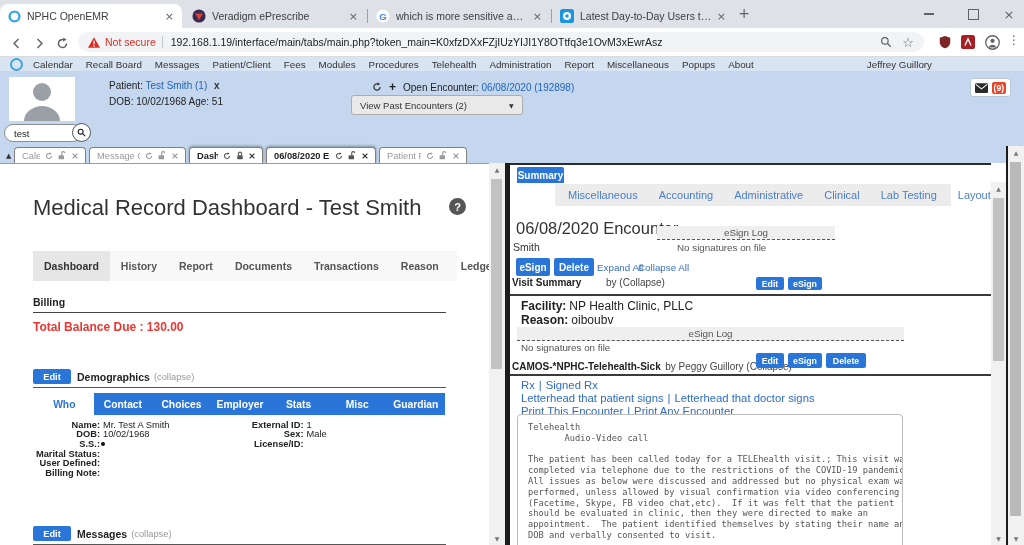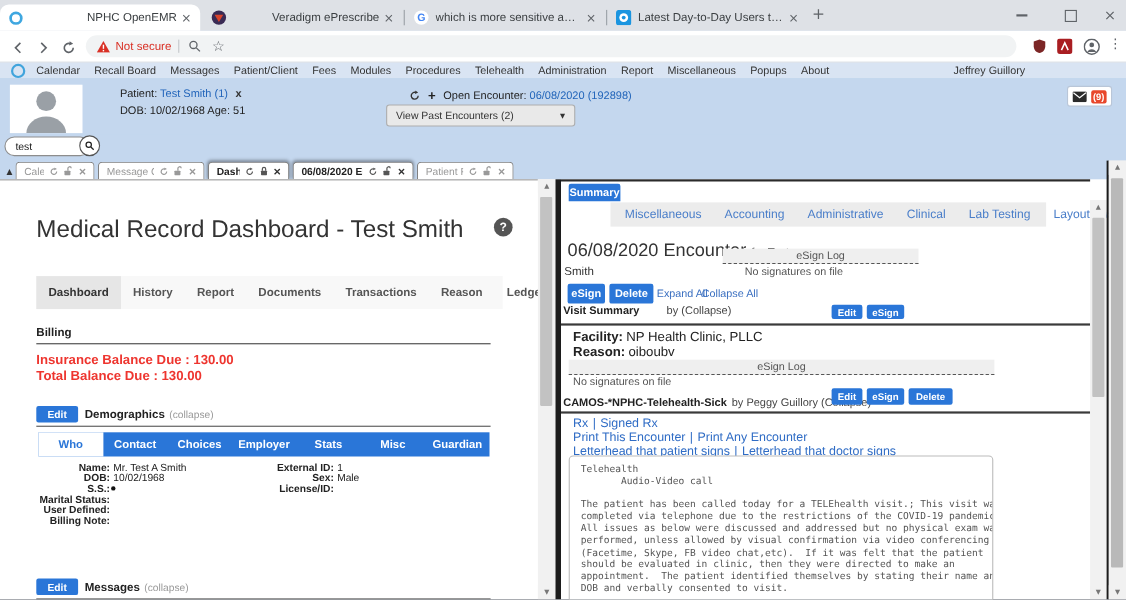--- a/index.html
+++ b/index.html
@@ -7,21 +7,21 @@
           font-family:"Liberation Sans",sans-serif;-webkit-font-smoothing:antialiased;}
   .abs{position:absolute;}
   .glyph{font-family:"DejaVu Sans",sans-serif;}
 
   
   .tabstrip{position:absolute;left:0;top:0;width:1024px;height:28px;background:#dee1e6;}
   .btab{position:absolute;top:4px;height:24px;width:182px;display:flex;align-items:center;
         padding:0 8px;box-sizing:border-box;font-size:10.5px;color:#3c4043;cursor:default;}
   .btab.active{background:#fff;border-radius:8px 8px 0 0;}
   .btab .fav{margin-right:6px;flex:0 0 auto;display:flex;}
-  .btab .t{white-space:nowrap;overflow:hidden;text-overflow:ellipsis;flex:1;text-align:right;}
+  .btab .t{white-space:nowrap;overflow:hidden;text-overflow:ellipsis;flex:1;}
   .btab .x{margin-left:4px;color:#5f6368;font-size:11px;flex:0 0 auto;}
   .tabsep{position:absolute;top:9px;width:1px;height:14px;background:#9aa0a6;}
   .newtab{position:absolute;left:736px;top:6px;width:16px;height:16px;text-align:center;
           line-height:15px;font-size:14px;color:#5f6368;}
   .winbtn{position:absolute;top:0;width:34px;height:28px;display:flex;align-items:center;justify-content:center;}
   .min-bar{width:10px;height:1.5px;background:#5f6368;}
   .max-box{width:9px;height:9px;border:1.2px solid #5f6368;}
   .close-x{font-size:13px;color:#5f6368;}
 
   .toolbar{position:absolute;left:0;top:28px;width:1024px;height:29px;background:#fff;border-bottom:1px solid #d8dce0;box-sizing:border-box;}
@@ -211,20 +211,21 @@
         </svg>
     </div>
     <div class="addressbar">
       <svg width="12" height="11" viewBox="0 0 16 14">
           <path d="M8 0L16 14H0z" fill="#d93025"></path>
           <rect x="7.2" y="4.5" width="1.7" height="5" fill="#fff"></rect>
           <rect x="7.2" y="10.8" width="1.7" height="1.8" fill="#fff"></rect>
         </svg>
       <span class="notsec">Not secure</span>
       <span class="addrsep"></span>
+      <span class="urltxt">192.168.1.19/interface/main/tabs/main.php?token_main=K0xfzDXxFZjIUzYIJI1Y8OTtfq3e1OvM3xEwrAsz</span>
       <svg width="12" height="12" viewBox="0 0 16 16" style="margin-right:10px;">
           <circle cx="6.5" cy="6.5" r="4.3" fill="none" stroke="#5f6368" stroke-width="1.6"></circle>
           <path d="M10 10l4.3 4.3" stroke="#5f6368" stroke-width="1.6"></path>
         </svg>
       <span class="glyph" style="font-size:13px;color:#5f6368;">☆</span>
     </div>
     <div class="ext" style="left:938px;">
       <svg width="14" height="14" viewBox="0 0 16 16">
           <path d="M8 1l6 2v5c0 4-3 6.5-6 7-3-.5-6-3-6-7V3z" fill="#7c2626"></path>
         </svg>
@@ -428,21 +429,20 @@
           <span class="dtab">History</span>
           <span class="dtab">Report</span>
           <span class="dtab">Documents</span>
           <span class="dtab">Transactions</span>
           <span class="dtab">Reason</span>
           <span class="dtab">Ledger</span>
           <span class="dtab">External Data</span>
         </div>
       <div class="billhead">Billing</div>
       <div class="redlines" id="billlines">
-          <div>Insurance Balance Due : 130.00</div>
           <div>Total Balance Due : 130.00</div>
         </div>
       <div class="sechead" style="top:205px;">
         <span class="editbtn">Edit</span>
         <span class="ht">Demographics</span>
         <span class="hc">(collapse)</span>
       </div>
       <div class="demobar" id="demobar">
           <span class="wtab active">Who</span>
           <span class="wtab">Contact</span>
@@ -561,22 +561,22 @@
         <span class="formrow-by">by Peggy Guillory (Collapse)</span>
       </div>
       <div class="abs editbtn smallbtn" style="left:246px;top:188px;width:28px;height:15px;">Edit</div>
       <div class="abs editbtn smallbtn" style="left:278px;top:188px;width:34px;height:15px;">eSign</div>
       <div class="abs editbtn smallbtn" style="left:316px;top:188px;width:40px;height:15px;">Delete</div>
 
       <div class="hr-dark" style="top:209px;"></div>
 
       <div class="abs bluelinks" style="left:11px;top:214px;" id="enclinks">
           <div><a href="#">Rx</a><span style="margin: 0px 4px;">|</span><a href="#">Signed Rx</a></div>
+          <div><a href="#">Letterhead that patient signs</a><span style="margin: 0px 4px;">|</span><a href="#">Letterhead that doctor signs</a></div>
           <div><a href="#">Print This Encounter</a><span style="margin: 0px 4px;">|</span><a href="#">Print Any Encounter</a></div>
-          <div><a href="#">Letterhead that patient signs</a><span style="margin: 0px 4px;">|</span><a href="#">Letterhead that doctor signs</a></div>
         </div>
 
       <div class="notebox">
         <pre>Telehealth
        Audio-Video call
 
 The patient has been called today for a TELEhealth visit.; This visit was
 completed via telephone due to the restrictions of the COVID-19 pandemic.
 All issues as below were discussed and addressed but no physical exam was
 performed, unless allowed by visual confirmation via video conferencing

